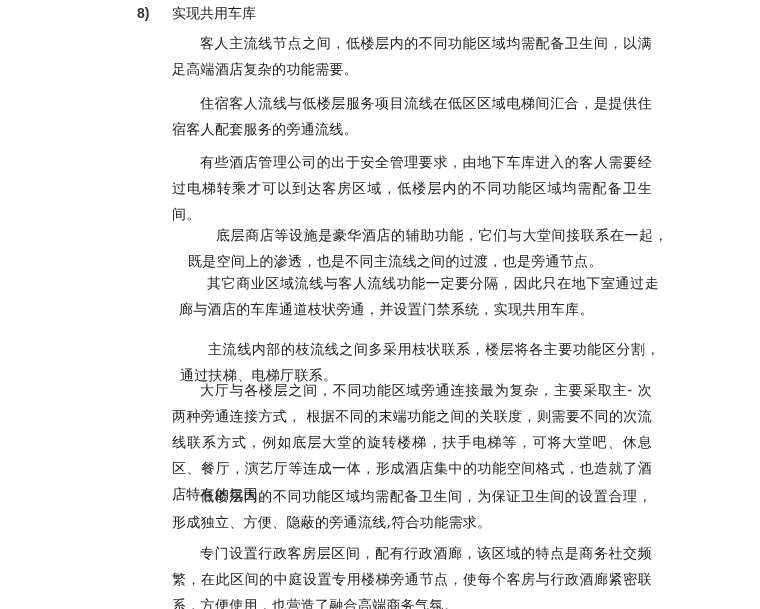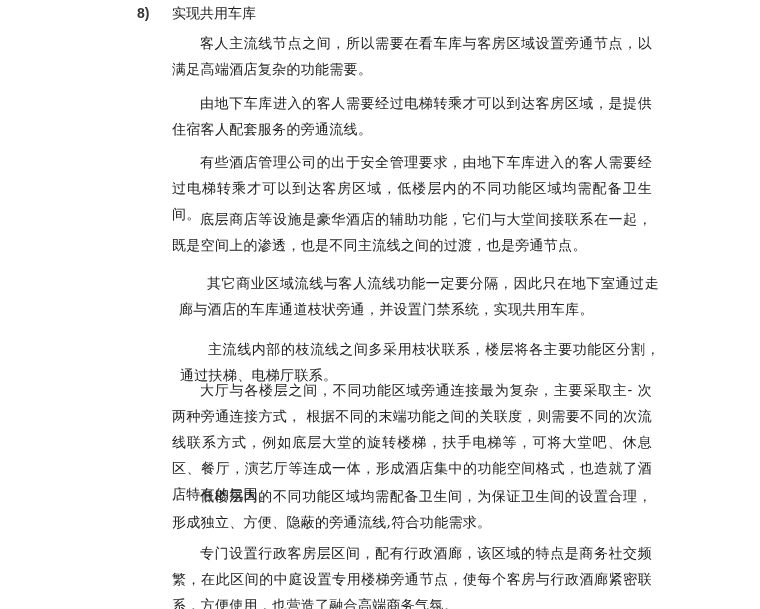--- a/index.html
+++ b/index.html
@@ -26,22 +26,22 @@
 </style>
 </head>
 <body>
 
 <div class="page">
   <div class="heading">
     <span class="num">8)</span>
     <span class="title">实现共用车库</span>
   </div>
 
-  <p class="para" style="top:30px;margin:0;">客人主流线节点之间，所以需要在看车库与客房区域设置旁通节点，以满足高端酒店复杂的功能需要。</p>
-  <p class="para" style="top:90px;margin:0;">由地下车库进入的客人需要经过电梯转乘才可以到达客房区域，是提供住宿客人配套服务的旁通流线。</p>
+  <p class="para" style="top:30px;margin:0;">客人主流线节点之间，低楼层内的不同功能区域均需配备卫生间，以满足高端酒店复杂的功能需要。</p>
+  <p class="para" style="top:90px;margin:0;">住宿客人流线与低楼层服务项目流线在低区区域电梯间汇合，是提供住宿客人配套服务的旁通流线。</p>
   <p class="para" style="top:149px;margin:0;">有些酒店管理公司的出于安全管理要求，由地下车库进入的客人需要经过电梯转乘才可以到达客房区域，低楼层内的不同功能区域均需配备卫生间。</p>
-  <p class="para" style="top:206px;margin:0;">底层商店等设施是豪华酒店的辅助功能，它们与大堂间接联系在一起，既是空间上的渗透，也是不同主流线之间的过渡，也是旁通节点。</p>
+  <p class="para" style="top:206px;margin:16px;">底层商店等设施是豪华酒店的辅助功能，它们与大堂间接联系在一起，既是空间上的渗透，也是不同主流线之间的过渡，也是旁通节点。</p>
   <p class="para" style="top:263px;margin:7px;">其它商业区域流线与客人流线功能一定要分隔，因此只在地下室通过走廊与酒店的车库通道枝状旁通，并设置门禁系统，实现共用车库。</p>
   <p class="para" style="top:328px;margin:8px;">主流线内部的枝流线之间多采用枝状联系，楼层将各主要功能区分割，通过扶梯、电梯厅联系。</p>
   <p class="para" style="top:377px;margin:0;">大厅与各楼层之间，不同功能区域旁通连接最为复杂，主要采取主- 次两种旁通连接方式， 根据不同的末端功能之间的关联度，则需要不同的次流线联系方式，例如底层大堂的旋转楼梯，扶手电梯等，可将大堂吧、休息区、餐厅，演艺厅等连成一体，形成酒店集中的功能空间格式，也造就了酒店特有的氛围。</p>
   <p class="para" style="top:483px;margin:0;">低楼层内的不同功能区域均需配备卫生间，为保证卫生间的设置合理，形成独立、方便、隐蔽的旁通流线,符合功能需求。</p>
   <p class="para" style="top:540px;margin:0;">专门设置行政客房层区间，配有行政酒廊，该区域的特点是商务社交频繁，在此区间的中庭设置专用楼梯旁通节点，使每个客房与行政酒廊紧密联系，方便使用，也营造了融合高端商务气氛。</p>
 </div>
 
 </body></html>

